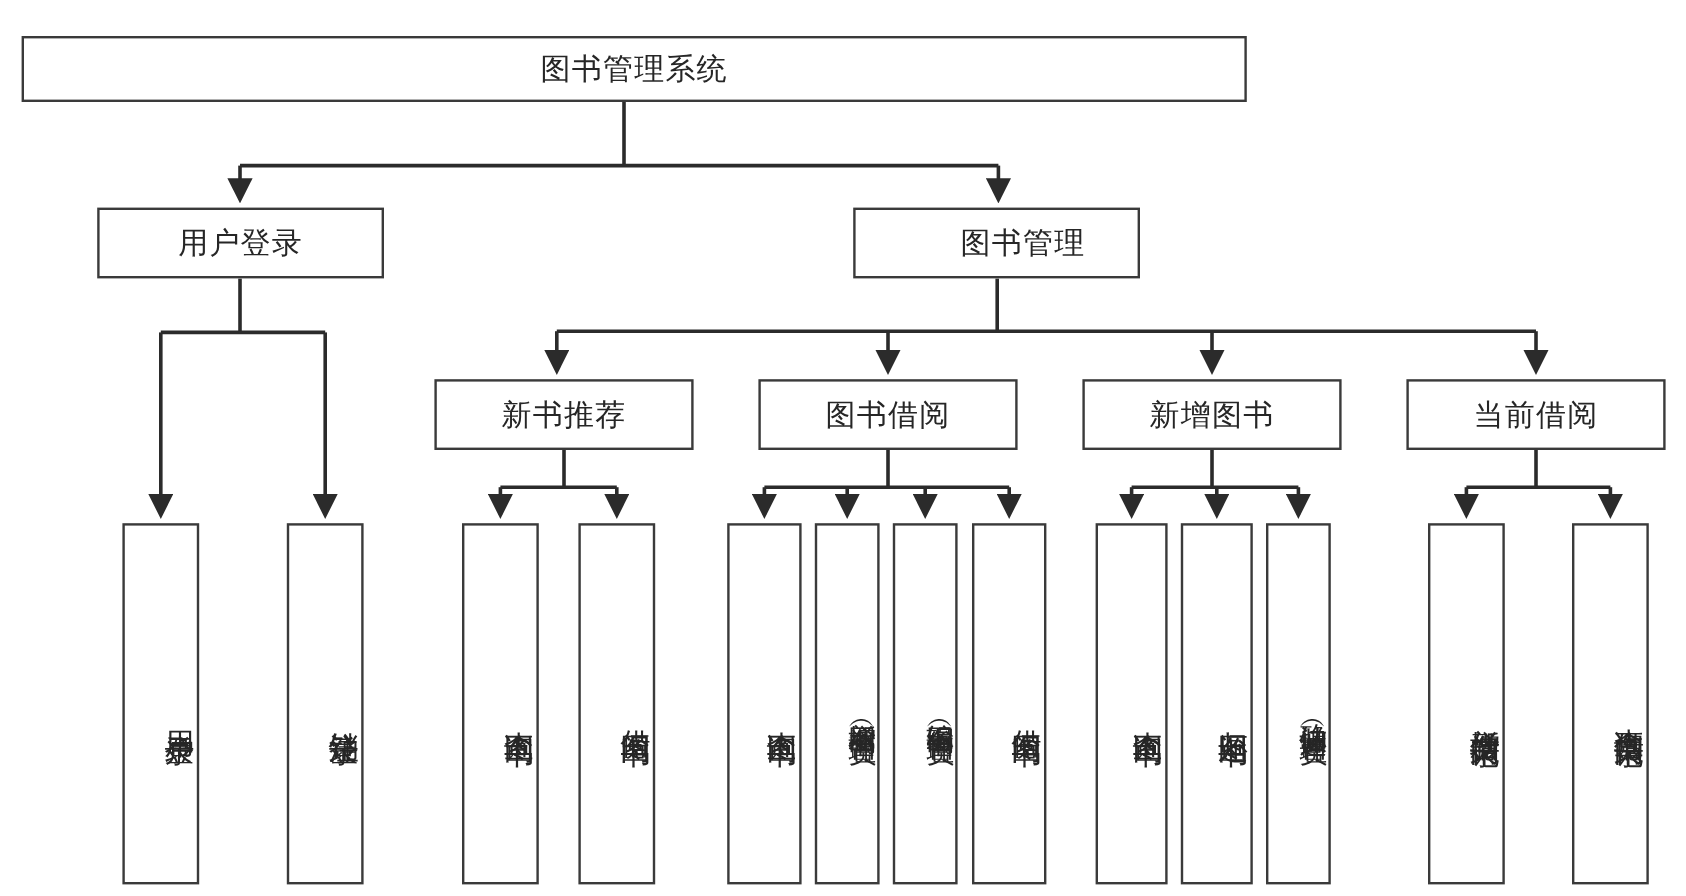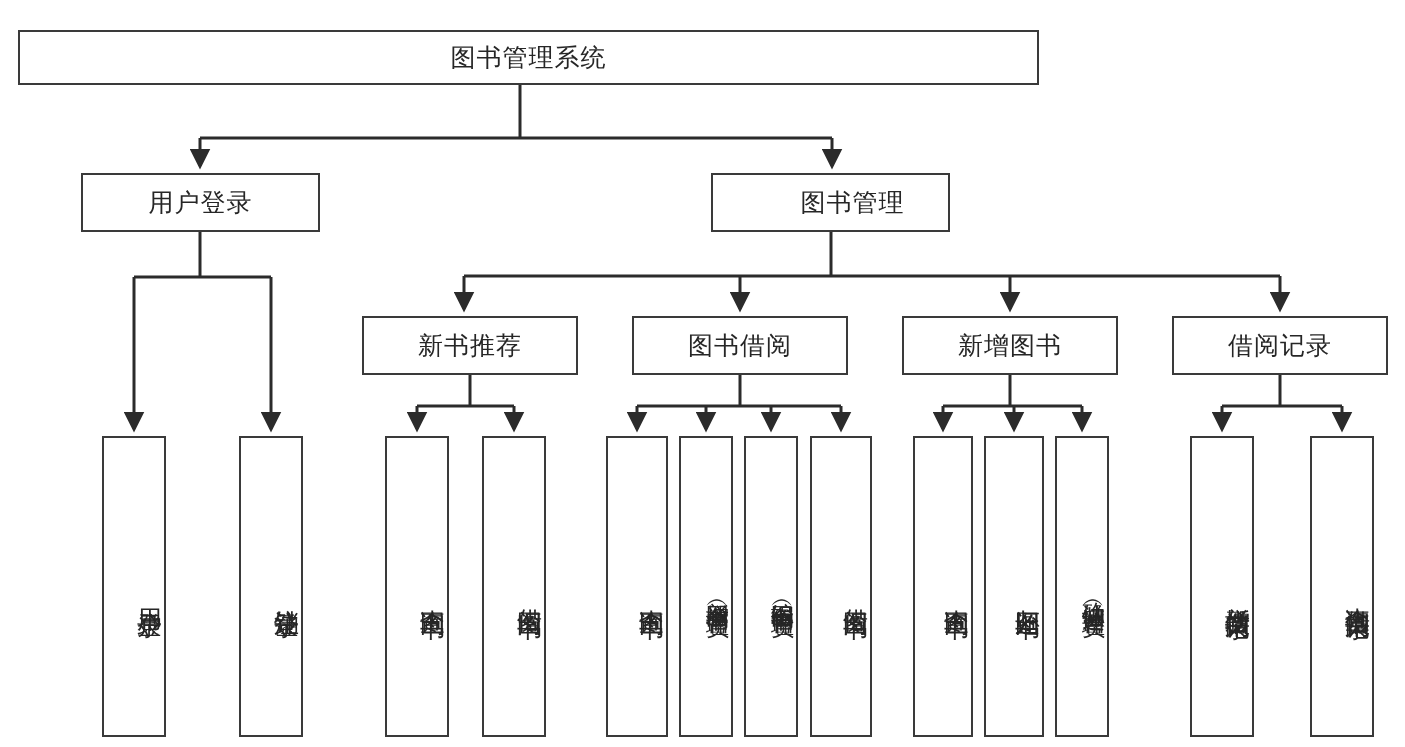--- a/index.html
+++ b/index.html
@@ -137,21 +137,21 @@
       <div class="node h" style="left: 362px; top: 316px; width: 216px; height: 59px; text-align: right;">
         <span class="htext">新书推荐</span>
       </div>
       <div class="node h" style="left: 632px; top: 316px; width: 216px; height: 59px;">
         <span class="htext">图书借阅</span>
       </div>
       <div class="node h" style="left: 902px; top: 316px; width: 216px; height: 59px;">
         <span class="htext">新增图书</span>
       </div>
       <div class="node h" style="left: 1172px; top: 316px; width: 216px; height: 59px;">
-        <span class="htext">借阅记录</span>
+        <span class="htext">当前借阅</span>
       </div>
       <div class="node v" style="left: 102px; top: 436px; width: 64px; height: 301px;">
         <span class="vtext">用户登录</span>
       </div>
       <div class="node v" style="left: 239px; top: 436px; width: 64px; height: 301px;">
         <span class="vtext">注销登录</span>
       </div>
       <div class="node v" style="left: 385px; top: 436px; width: 64px; height: 301px;">
         <span class="vtext">查询图书</span>
       </div>

